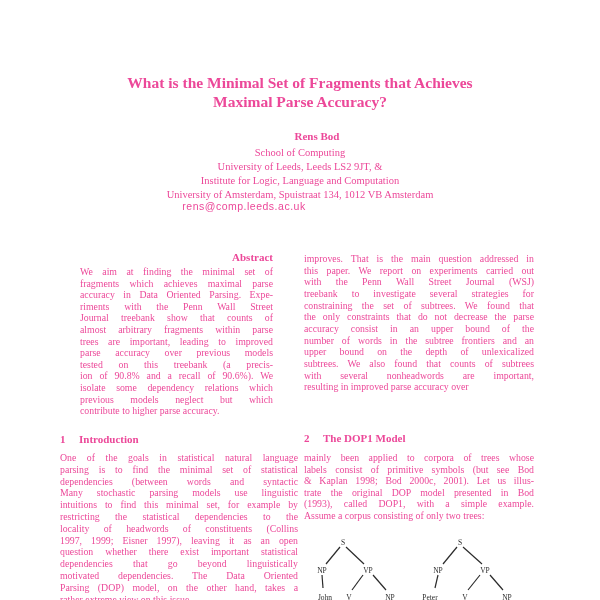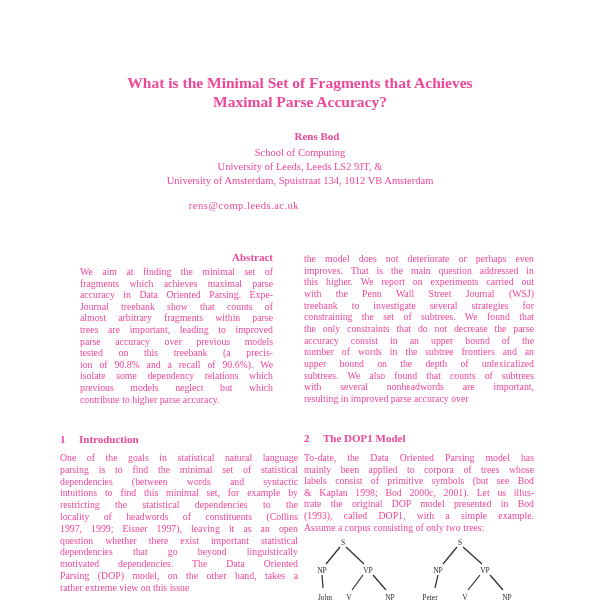--- a/index.html
+++ b/index.html
@@ -16,21 +16,21 @@
   .author-name {
     left:0; top:114px; width:598px; text-align:center;
     font-size:11px; font-weight:bold;padding-left:18px;
   }
   .affil {
     left:0; top:130px; width:600px; text-align:center;
     font-size:10.5px; line-height:13.9px;
   }
   .email {
     left:0; top:184px; width:488px; text-align:center;
-    font-family:Liberation Serif, serif; font-size:10.5px; letter-spacing:0.5px;
+    font-family:Liberation Sans, sans-serif; font-size:10.5px; letter-spacing:0.5px;
   }
   .colblock { font-size:9.8px; }
   .lineblock div { text-align:justify; text-align-last:justify; }
   .lineblock div:last-child { text-align-last:auto; }
   .abstract-head {
     left:80px; top:235px; width:193px; text-align:right;
     font-size:11px; font-weight:bold;
   }
   .abstract-body { left:80px; top:250px; width:193px; line-height:11.6px; }
   .sec-head { font-size:11px; font-weight:bold; }
@@ -54,83 +54,84 @@
   <div class="abs title">
     <div>What is the Minimal Set of Fragments that Achieves</div>
     <div>Maximal Parse Accuracy?</div>
   </div>
 
   <div class="abs author-name">Rens Bod</div>
 
   <div class="abs affil">
       <div>School of Computing</div>
       <div>University of Leeds, Leeds LS2 9JT, &amp;</div>
+      <div>Institute for Logic, Language and Computation</div>
       <div>University of Amsterdam, Spuistraat 134, 1012 VB Amsterdam</div>
     </div>
 
   <div class="abs email">rens@comp.leeds.ac.uk</div>
 
   <div class="abs abstract-head">Abstract</div>
 
   <div class="abs abstract-body colblock lineblock">
       <div>We aim at finding the minimal set of</div>
       <div>fragments which achieves maximal parse</div>
       <div>accuracy in Data Oriented Parsing. Expe-</div>
+      <div>riments with the Penn Wall Street</div>
       <div>Journal treebank show that counts of</div>
       <div>almost arbitrary fragments within parse</div>
       <div>trees are important, leading to improved</div>
       <div>parse accuracy over previous models</div>
       <div>tested on this treebank (a precis-</div>
       <div>ion of 90.8% and a recall of 90.6%). We</div>
       <div>isolate some dependency relations which</div>
       <div>previous models neglect but which</div>
       <div>contribute to higher parse accuracy.</div>
     </div>
 
   <div class="abs sec1 sec-head">
     <span class="num">1</span><span>Introduction</span>
   </div>
 
   <div class="abs intro-body colblock lineblock">
       <div>One of the goals in statistical natural language</div>
       <div>parsing is to find the minimal set of statistical</div>
       <div>dependencies (between words and syntactic</div>
+      <div>Many stochastic parsing models use linguistic</div>
       <div>intuitions to find this minimal set, for example by</div>
       <div>restricting the statistical dependencies to the</div>
       <div>locality of headwords of constituents (Collins</div>
       <div>1997, 1999; Eisner 1997), leaving it as an open</div>
       <div>question whether there exist important statistical</div>
       <div>dependencies that go beyond linguistically</div>
       <div>motivated dependencies. The Data Oriented</div>
       <div>Parsing (DOP) model, on the other hand, takes a</div>
       <div>rather extreme view on this issue</div>
     </div>
 
   <div class="abs right-para1 colblock lineblock">
-      <div>the model does not deteriorate or perhaps even</div>
       <div>improves. That is the main question addressed in</div>
-      <div>this higher. We report on experiments carried out</div>
+      <div>this paper. We report on experiments carried out</div>
       <div>with the Penn Wall Street Journal (WSJ)</div>
       <div>treebank to investigate several strategies for</div>
       <div>constraining the set of subtrees. We found that</div>
       <div>the only constraints that do not decrease the parse</div>
       <div>accuracy consist in an upper bound of the</div>
       <div>number of words in the subtree frontiers and an</div>
       <div>upper bound on the depth of unlexicalized</div>
       <div>subtrees. We also found that counts of subtrees</div>
       <div>with several nonheadwords are important,</div>
       <div>resulting in improved parse accuracy over</div>
     </div>
 
   <div class="abs sec2 sec-head">
     <span class="num">2</span><span>The DOP1 Model</span>
   </div>
 
   <div class="abs dop-body colblock lineblock">
-      <div>To-date, the Data Oriented Parsing model has</div>
       <div>mainly been applied to corpora of trees whose</div>
       <div>labels consist of primitive symbols (but see Bod</div>
       <div>&amp; Kaplan 1998; Bod 2000c, 2001). Let us illus-</div>
       <div>trate the original DOP model presented in Bod</div>
       <div>(1993), called DOP1, with a simple example.</div>
       <div>Assume a corpus consisting of only two trees:</div>
     </div>
 
   <svg class="abs trees-svg" width="230" height="82" viewBox="0 0 230 82">
 

